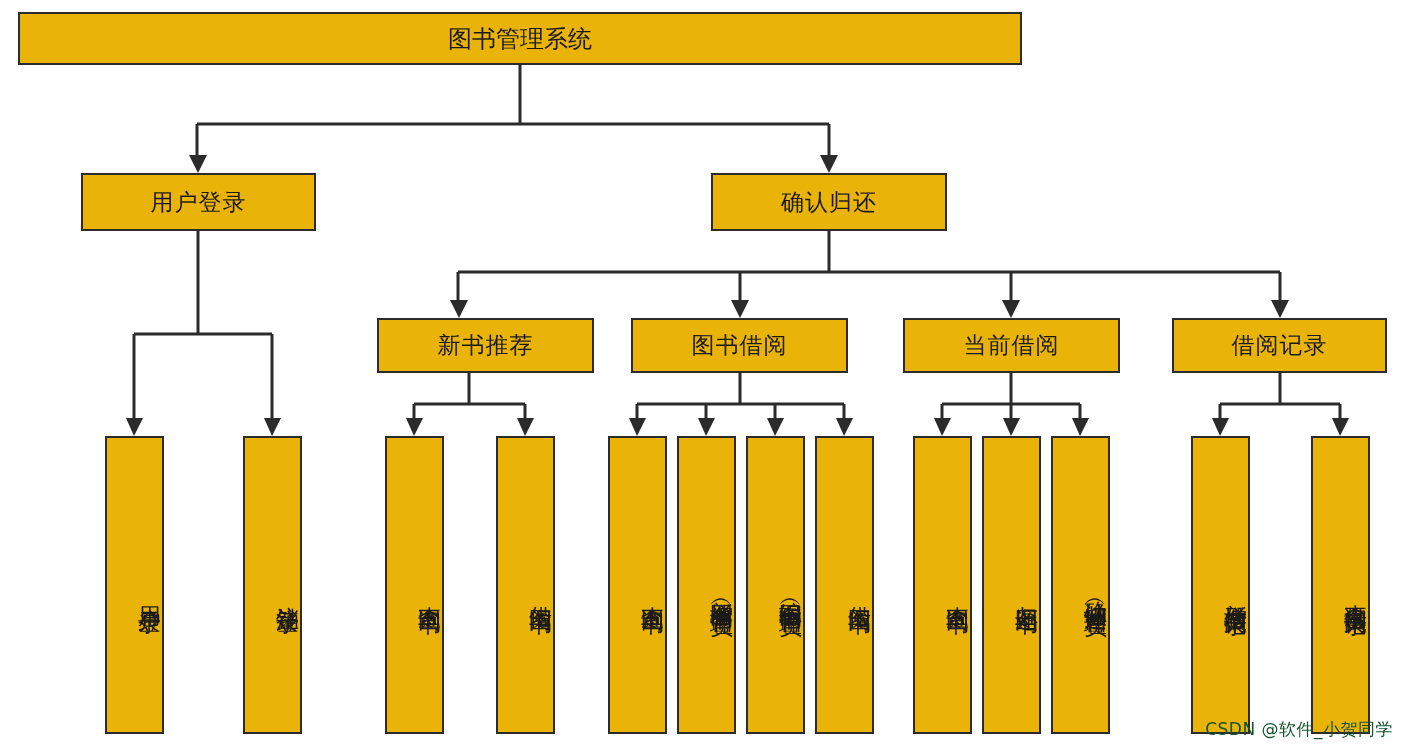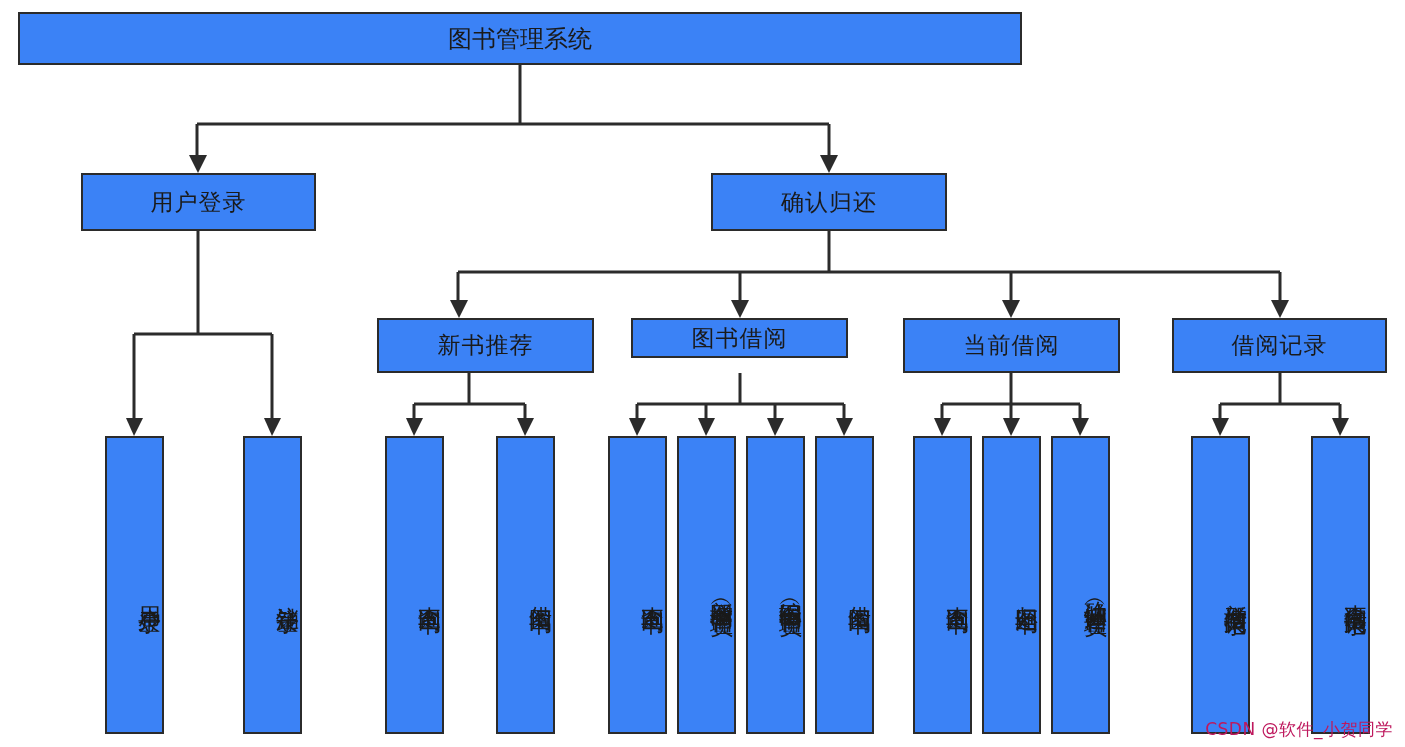--- a/index.html
+++ b/index.html
@@ -22,21 +22,21 @@
     position: absolute;
     left: 0;
     top: 0;
     width: 1405px;
     height: 747px;
     pointer-events: none;
   }
   .node {
     position: absolute;
     box-sizing: border-box;
-    background: #3b82f6;
+    background: #eab308;
     border: 2px solid #2b2b2b;
     display: flex;
     align-items: center;
     justify-content: center;
     color: #1a1a1a;
   }
   .node.horiz {
     font-size: 23px;
     letter-spacing: 1px;
   }
@@ -55,21 +55,21 @@
   }
   .node .lbl {
     display: block;
     white-space: nowrap;
   }
   .watermark {
     position: absolute;
     right: 12px;
     bottom: 6px;
     font-size: 17px;
-    color: #be185d;
+    color: #14532d;
     letter-spacing: 0.5px;
     white-space: nowrap;
   }
 </style>
 </head>
 <body>
 
 <div id="canvas">
 
   <svg id="wires" viewBox="0 0 1405 747" xmlns="http://www.w3.org/2000/svg">
@@ -150,21 +150,21 @@
   <div class="node horiz" style="left:81px; top:173px; width:235px; height:58px;">
     <span class="lbl">用户登录</span>
   </div>
   <div class="node horiz" style="left:711px; top:173px; width:236px; height:58px;">
     <span class="lbl">确认归还</span>
   </div>
 
   <div class="node horiz" style="left:361px; top:318px; width:217px; height:55px;margin-left:16px;">
     <span class="lbl">新书推荐</span>
   </div>
-  <div class="node horiz" style="left:631px; top:318px; width:217px; height:40px;">
+  <div class="node horiz" style="left:631px; top:318px; width:217px; height:55px;">
     <span class="lbl">图书借阅</span>
   </div>
   <div class="node horiz" style="left:1172px; top:318px; width:215px; height:55px;">
     <span class="lbl">借阅记录</span>
   </div>
   <div class="node horiz" style="left:903px; top:318px; width:217px; height:55px;">
     <span class="lbl">当前借阅</span>
   </div>
 
   <div class="node vert" style="left:105px; top:436px; width:59px; height:298px;">

